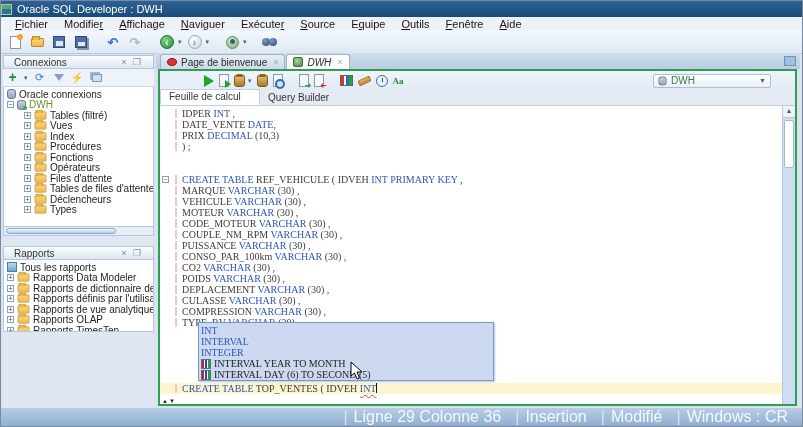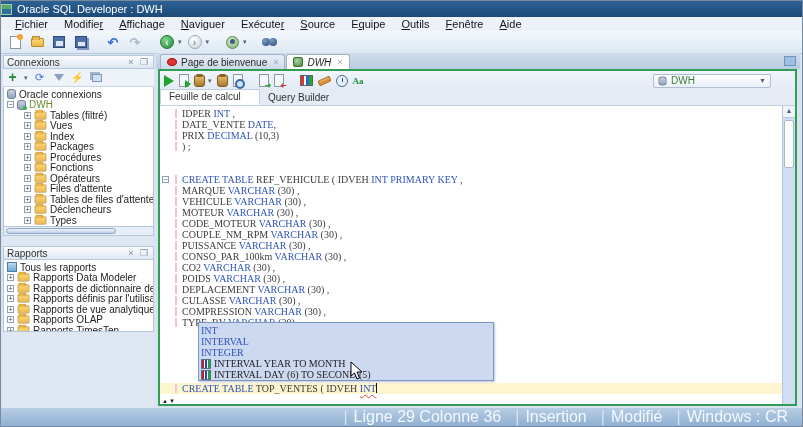--- a/index.html
+++ b/index.html
@@ -40,21 +40,21 @@
   .c-gray { background:radial-gradient(circle at 35% 30%, #ffffff, #c9d2dc); border:1px solid #9daab8; color:#8894a2; }
   .i-team { width:13px; height:13px; border-radius:50%; background:radial-gradient(circle at 40% 30%, #d8ecd2, #7fb06a); border:1px solid #5c8a4a; position:relative; }
   .i-team::after { content:""; position:absolute; left:3px; top:2px; width:5px; height:5px; border-radius:50%; background:#3d5f86; }
   .i-binocs { width:15px; height:9px; position:relative; }
   .i-binocs::before, .i-binocs::after { content:""; position:absolute; top:0; width:8px; height:8px; border-radius:50%; background:radial-gradient(circle at 35% 30%, #7d9cc4, #274a77); }
   .i-binocs::before { left:0; } .i-binocs::after { right:0; }
 
   
   .leftcol { position:absolute; left:2px; top:54px; width:151px; bottom:18px; background:#dfe8f2; }
   .panel-header { height:14px; background:linear-gradient(#fbfcfe,#dde7f2); border:1px solid #b7c7da;
-    font-size:10px; color:#333; display:flex; align-items:center; padding:0 3px; justify-content:space-between; }
+    font-size:10px; color:#333; display:flex; align-items:center; padding:0 10px; justify-content:space-between; }
   .ph-btns { color:#7e8c9c; font-size:9px; letter-spacing:2px; }
   .conn-toolbar { height:18px; background:#eef3fa; border-bottom:1px solid #c9d6e6; display:flex; align-items:center; gap:5px; padding-left:4px; }
   .ct { width:14px; height:14px; display:flex; align-items:center; justify-content:center; }
   .ct-add { width:11px; height:11px; color:#1f8a36; font-size:14px; font-weight:bold; line-height:10px; }
   .ct-refresh { color:#3a6fd8; font-size:11px; }
   .ct-filter { width:0; height:0; border-left:5px solid transparent; border-right:5px solid transparent; border-top:7px solid #8b9fc0; }
   .ct-conn { font-size:10px; color:#2c9e46; font-weight:bold; }
   .ct-collapse { width:10px; height:8px; background:#cfe0f2; border:1px solid #7e96b5; box-shadow:-2px -2px 0 #9fb6d2; }
   .tree { background:#fff; border:1px solid #b7c7da; border-top:none; overflow:hidden; font-size:10px; color:#1d1d1d; padding-top:2px; }
   #conn-tree { height:140px; }
@@ -76,21 +76,21 @@
   .tabbar { height:16px; background:linear-gradient(#cfdcea,#b9cce1); display:flex; align-items:flex-end; padding-left:4px; gap:1px; }
   .tab { height:15px; display:flex; align-items:center; gap:4px; font-size:10px; color:#2b2b2b;
     background:linear-gradient(#e8eef6,#ccd9e8); border:1px solid #9fb3c9; border-bottom:none; border-radius:3px 3px 0 0; padding:0 6px; }
   .tab.active { background:#fdfdfd; font-style:italic; }
   .tab-close { color:#9aa7b5; font-size:9px; margin-left:2px; }
   .tab-ic-oracle { width:10px; height:8px; background:#d33; border-radius:50%; border:1px solid #911; }
   .tab-ic-db { width:10px; height:10px; background:radial-gradient(circle at 40% 35%, #a8d6a0, #4e8a46); border-radius:2px; border:1px solid #3c6e36; }
   .tabbar-right { margin-left:auto; margin-right:4px; width:12px; height:10px; background:#9fc0e0; border:1px solid #6f94b8; align-self:center; }
 
   .worksheet { position:absolute; left:2px; right:3px; top:16px; bottom:2px; border:2px solid #2f9e54; background:#e8eef7; display:flex; flex-direction:column; }
-  .ws-toolbar { height:19px; display:flex; align-items:center; gap:5px; padding-left:4px; background:linear-gradient(#f0f5fb,#e2eaf4); }
+  .ws-toolbar { height:19px; display:flex; align-items:center; gap:5px; padding-left:4px; background:linear-gradient(#f0f5fb,#e2eaf4);margin-left:40px; }
   .wt { height:15px; display:flex; align-items:center; justify-content:center; }
   .w-run { width:0; height:0; border-top:6px solid transparent; border-bottom:6px solid transparent; border-left:10px solid #1fa32c; }
   .w-doc { width:10px; height:13px; background:#f5f8fb; border:1px solid #8b99a8; position:relative; }
   .w-doc.play::after { content:""; position:absolute; right:-3px; bottom:-2px; width:0; height:0; border-top:4px solid transparent; border-bottom:4px solid transparent; border-left:6px solid #1fa32c; }
   .w-jar { width:11px; height:12px; background:linear-gradient(#e8c06a,#a87830); border:1px solid #7c5a20; border-radius:2px 2px 3px 3px; position:relative; }
   .w-jar::before { content:""; position:absolute; left:1px; top:-2px; right:1px; height:3px; background:#8a6426; border-radius:2px; }
   .w-doc.mag::after { content:""; position:absolute; right:-3px; bottom:-3px; width:6px; height:6px; border:2px solid #3b69a8; border-radius:50%; background:#cfe2f4; }
   .w-doc.commit::after { content:"➔"; position:absolute; right:-4px; bottom:-4px; font-size:8px; color:#1fa32c; }
   .w-doc.rollback::after { content:"➔"; position:absolute; right:-4px; bottom:-4px; font-size:8px; color:#d03030; transform:scaleX(-1); }
   .w-monitor { width:13px; height:11px; border:1px solid #55636f; background:linear-gradient(90deg,#d33 0 30%,#fff 30% 45%,#36c 45% 70%,#2a2 70% 100%); }
@@ -248,25 +248,20 @@
           <span>Vues</span>
         </div>
         <div class="tree-row indent1">
           <span class="expander">+</span>
           <span class="t-folder"></span>
           <span>Index</span>
         </div>
         <div class="tree-row indent1">
           <span class="expander">+</span>
           <span class="t-folder"></span>
-          <span>Packages</span>
-        </div>
-        <div class="tree-row indent1">
-          <span class="expander">+</span>
-          <span class="t-folder"></span>
           <span>Procédures</span>
         </div>
         <div class="tree-row indent1">
           <span class="expander">+</span>
           <span class="t-folder"></span>
           <span>Fonctions</span>
         </div>
         <div class="tree-row indent1">
           <span class="expander">+</span>
           <span class="t-folder"></span>

